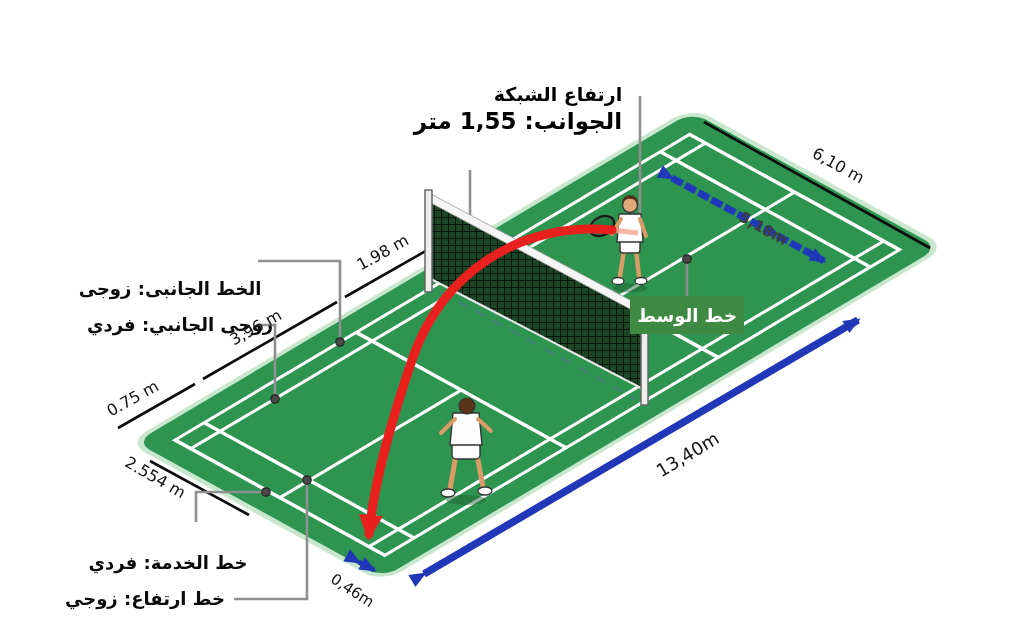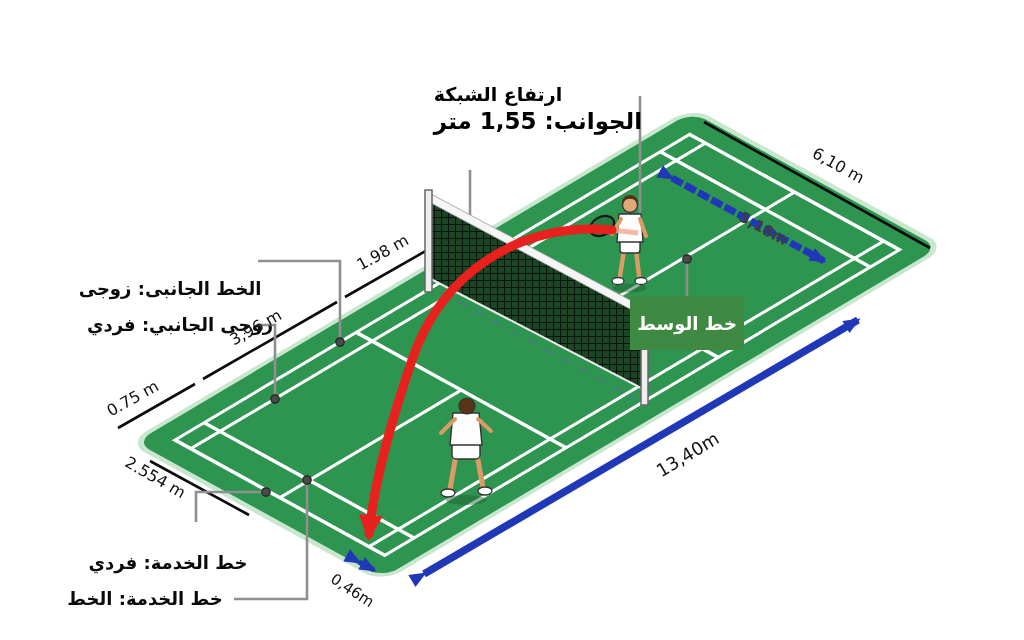--- a/index.html
+++ b/index.html
@@ -8,27 +8,27 @@
     font-family:"DejaVu Sans", sans-serif;
   }
   .stage svg{position:absolute;left:0;top:0;}
   .lbl{
     position:absolute;white-space:nowrap;color:#0a0a0a;
     transform:translate(-50%,-50%);line-height:1.15;
   }
   .ar{direction:rtl;font-weight:bold;font-size:18px;}
   .dim{font-size:16px;color:#111;}
   .title-block{
-    position:absolute;left:538px;top:108px;transform:translate(-50%,-50%);
-    text-align:left;direction:rtl;
+    position:absolute;left:518px;top:108px;transform:translate(-50%,-50%);
+    text-align:right;direction:rtl;
   }
   .title-block .t1{font-weight:bold;font-size:19px;margin-bottom:3px;}
   .title-block .t2,.title-block .t3{font-size:23px;font-weight:bold;}
   .center-box{
-    position:absolute;left:630px;top:296px;width:114px;height:54px;
+    position:absolute;left:630px;top:296px;width:114px;height:38px;
     background:#3E8A42;color:#ffffff;display:flex;align-items:center;justify-content:center;
     font-size:18px;font-weight:bold;direction:rtl;
   }
 </style>
 </head>
 <body>
 
 <div class="stage">
 
   <svg width="1024" height="640" viewBox="0 0 1024 640">
@@ -134,21 +134,21 @@
   </svg>
 
   <div class="title-block">
     <div class="t1">ارتفاع الشبكة</div>
     <div class="t2">الجوانب: 1,55 متر</div>
   </div>
 
   <div class="lbl ar" style="left:170px;top:261px;margin-top:28px;">الخط الجانبى: زوجى</div>
   <div class="lbl ar" style="left:180px;top:325px;">زوجى الجانبي: فردي</div>
   <div class="lbl ar" style="left:168px;top:563px;">خط الخدمة: فردي</div>
-  <div class="lbl ar" style="left:145px;top:599px;">خط الخدمة: الخط</div>
+  <div class="lbl ar" style="left:145px;top:599px;">خط ارتفاع: زوجي</div>
   <div class="center-box">خط الوسط</div>
 
   <div class="lbl dim" style="left:133px;top:399px;transform:translate(-50%,-50%) rotate(-29deg);">0.75 m</div>
   <div class="lbl dim" style="left:256px;top:328px;transform:translate(-50%,-50%) rotate(-29deg);">3,96 m</div>
   <div class="lbl dim" style="left:383px;top:253px;transform:translate(-50%,-50%) rotate(-29deg);">1.98 m</div>
   <div class="lbl dim" style="left:155px;top:478px;transform:translate(-50%,-50%) rotate(30deg);">2.554 m</div>
   <div class="lbl dim" style="left:838px;top:166px;transform:translate(-50%,-50%) rotate(29deg);">6,10 m</div>
   <div class="lbl dim" style="left:763px;top:229px;transform:translate(-50%,-50%) rotate(29deg);color:#3d3d3d;font-weight:bold;font-size:15px;">5,18m</div>
   <div class="lbl dim" style="left:688px;top:455px;transform:translate(-50%,-50%) rotate(-31deg);font-size:18px;">13,40m</div>
   <div class="lbl dim" style="left:352px;top:591px;transform:translate(-50%,-50%) rotate(33deg);font-size:15px;">0,46m</div>

